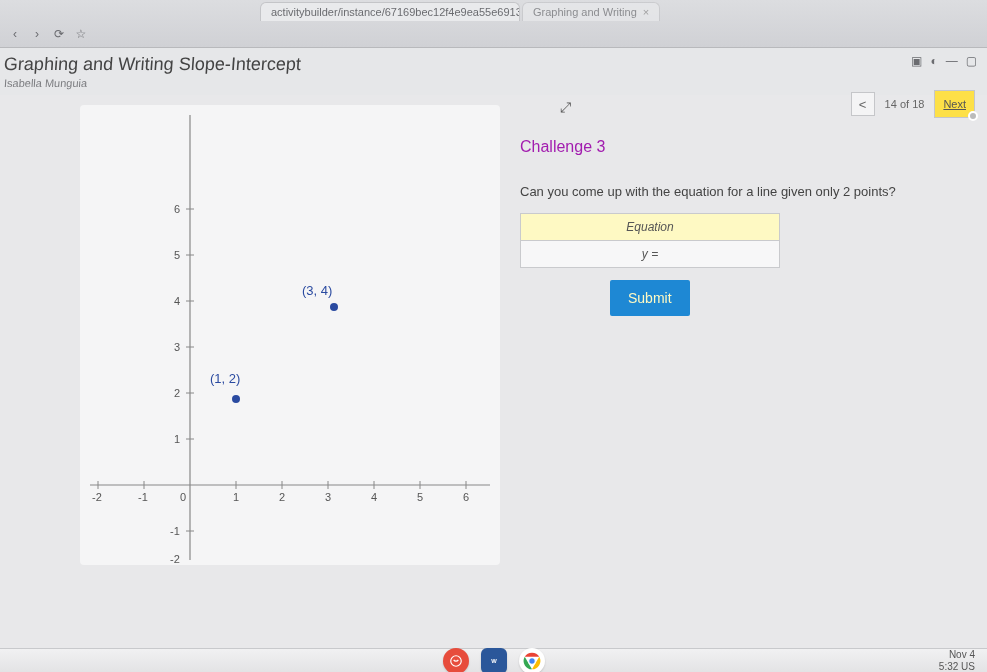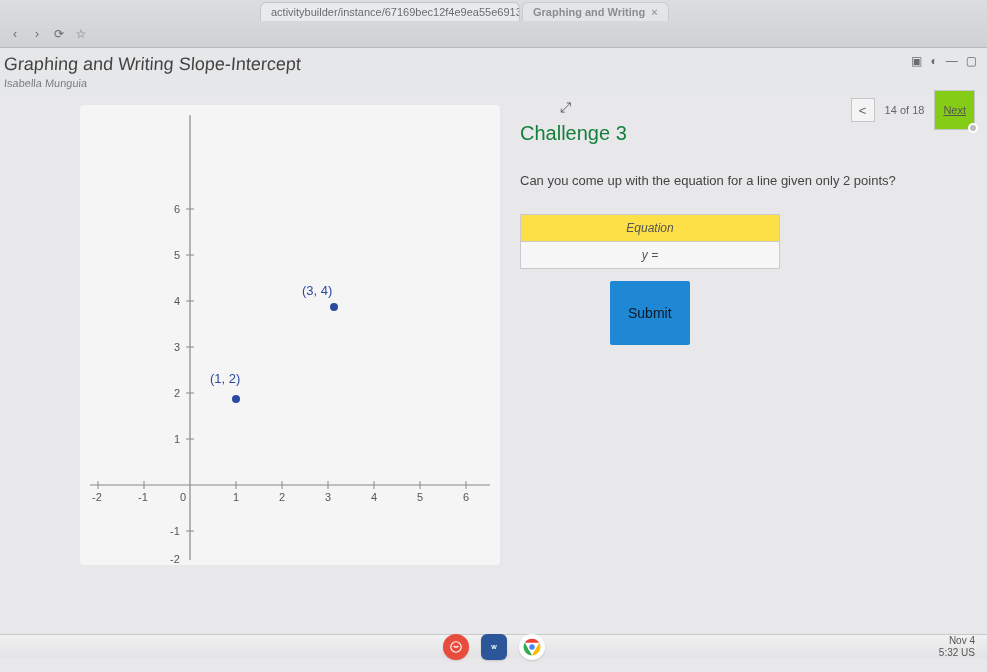--- a/index.html
+++ b/index.html
@@ -2,21 +2,21 @@
 <html><head>
 <meta charset="utf-8">
 <style>
   * { box-sizing: border-box; margin: 0; padding: 0; }
   html, body { width: 987px; height: 672px; font-family: Arial, Helvetica, sans-serif; background: #e8e8ea; overflow: hidden; }
   
   
   .chrome-bar { position: relative; height: 48px; background: linear-gradient(180deg,#dcdde0,#d0d1d5); border-bottom:1px solid #b8b9bc; }
   .chrome-tabs { position:absolute; top:2px; left:260px; display:flex; gap:2px; }
   .chrome-tab { background:#e9eaec; border:1px solid #c4c5c8; border-bottom:none; border-radius:6px 6px 0 0; padding:3px 10px; font-size:11px; color:#6b6c70; max-width:260px; white-space:nowrap; overflow:hidden; text-overflow:ellipsis; display:flex; align-items:center; gap:6px; }
-  .chrome-tab.blur { opacity:.7;font-weight:bold; }
+  .chrome-tab.blur { opacity:.7; }
   .tab-x { color:#888; font-size:11px; }
   .addr-row { position:absolute; bottom:4px; left:0; right:0; height:18px; display:flex; align-items:center; padding:0 8px; gap:8px; }
   .addr-bar { flex:1; background:#f1f2f4; border:1px solid #c7c8cb; border-radius:10px; height:16px; font-size:9px; color:#7a7b7f; padding:0 8px; line-height:14px; white-space:nowrap; overflow:hidden; text-overflow:ellipsis; }
   .chrome-icn { width:14px; height:14px; color:#6b6c70; display:flex; align-items:center; justify-content:center; font-size:12px; }
   .star { color:#6b6c70; }
   
   
   .page-header { padding:6px 16px 6px 4px; background:#e6e7e9; }
   .page-title { font-size:18px; font-weight:400; color:#444; transform:skewX(-4deg); }
   .page-sub { font-size:11px; color:#7c7d80; margin-top:2px; transform:skewX(-4deg); }
@@ -29,37 +29,37 @@
   svg.graph { width:100%; height:100%; }
   .axis { stroke:#888; stroke-width:1.2; }
   .tick { stroke:#888; stroke-width:1; }
   .ticklabel { font-size:11px; fill:#555; font-family:Arial; }
   .pt { fill:#2a4aa0; }
   .ptlabel { font-size:13px; fill:#2a4aa0; font-family:Arial; }
   
   
   .right-col { flex:1; padding-top:6px; position:relative; }
   .expand-icn { position:absolute; top:-6px; left:40px; color:#555; font-size:14px; }
-  .challenge-title { font-size:20px; color:#15803d; margin:11px 0 28px 0; }
-  .question { font-size:13px; color:#444; margin-bottom:26px; }
+  .challenge-title { font-size:16px; color:#a21caf; margin:27px 0 28px 0; }
+  .question { font-size:13px; color:#444; margin-bottom:14px; }
   .instruct { font-size:13px; color:#444; margin-bottom:10px; }
   .eq-table { width:260px; border-collapse:collapse; margin-bottom:12px; }
-  .eq-table th, .eq-table td { border:1px solid #c9cacd; background:#fde047; font-size:12px; color:#555; text-align:center; padding:6px 8px; font-weight:400; font-style:italic; }
+  .eq-table th, .eq-table td { border:1px solid #c9cacd; background:#fef9c3; font-size:12px; color:#555; text-align:center; padding:6px 8px; font-weight:400; font-style:italic; }
   .eq-table td { background:#f7f7f8; }
-  .submit-btn { background:#1e88d4; color:#0f172a; border:none; padding:24px 18px; font-size:14px; border-radius:2px; cursor:pointer; display:block; margin-left:90px; }
+  .submit-btn { background:#1e88d4; color:#fef9c3; border:none; padding:10px 18px; font-size:14px; border-radius:2px; cursor:pointer; display:block; margin-left:90px; }
   
   
   .nav-strip { position:absolute; top:90px; right:12px; display:flex; align-items:center; gap:10px; }
   .nav-prev { width:24px; height:24px; border:1px solid #c5c6c9; background:#f4f4f5; display:flex; align-items:center; justify-content:center; font-size:13px; color:#666; }
   .nav-count { font-size:11px; color:#666;text-align:center; }
-  .nav-next { border:1px solid #c5c6c9; background:#84cc16; padding:13px 8px; font-size:11px; color:#555; position:relative;text-decoration:underline; }
+  .nav-next { border:1px solid #c5c6c9; background:#fde047; padding:7px 8px; font-size:11px; color:#555; position:relative;text-decoration:underline; }
   .nav-dot { position:absolute; right:-4px; bottom:-4px; width:10px; height:10px; border:2px solid #fff; border-radius:50%; background:#bbb; }
   
   
-  .taskbar { position:absolute; bottom:14px; left:0; right:0; height:24px; background:linear-gradient(180deg,#f1f1f2,#e3e3e5); border-top:1px solid #c8c9cc; display:flex; align-items:center; justify-content:center; gap:12px; }
+  .taskbar { position:absolute; bottom:0; left:0; right:0; height:24px; background:linear-gradient(180deg,#f1f1f2,#e3e3e5); border-top:1px solid #c8c9cc; display:flex; align-items:center; justify-content:center; gap:12px; }
   .tb-ic { width:26px; height:26px; border-radius:50%; display:flex; align-items:center; justify-content:center; font-size:14px; box-shadow:0 1px 2px rgba(0,0,0,.15); }
   .tb-red { background:#e74c3c; color:#fff; }
   .tb-word { background:#2b579a; color:#fff; border-radius:6px; }
   .tb-chrome { background:#fff; }
   .tb-clock { position:absolute; right:12px; font-size:10px; color:#555; text-align:right; line-height:1.2; }
   
   
   .br-icons { position:absolute; top:54px; right:10px; display:flex; gap:8px; align-items:center; }
   .br-icons span { font-size:12px; color:#6b6c70; }
 </style>

